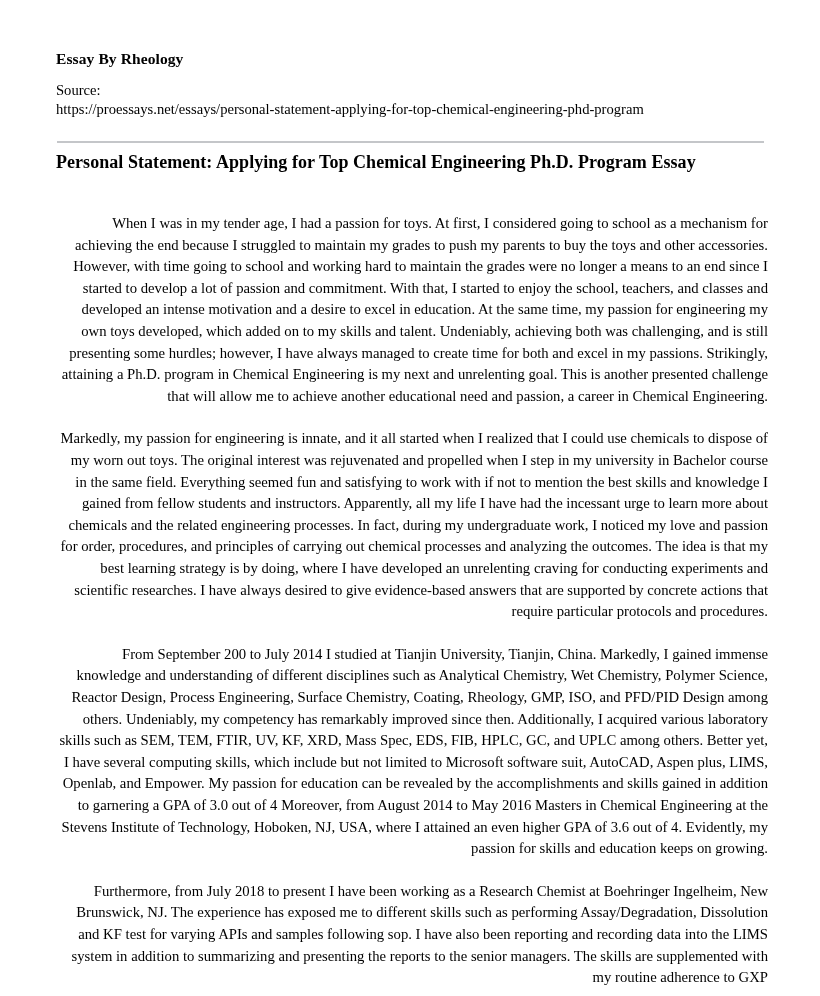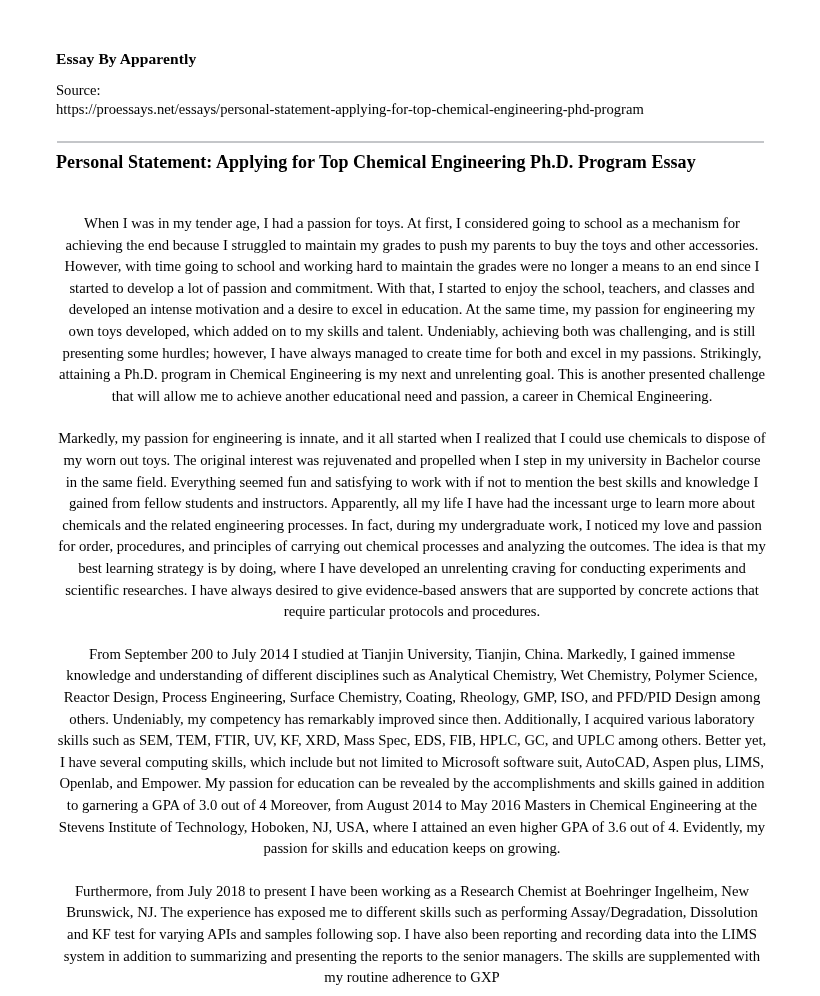--- a/index.html
+++ b/index.html
@@ -54,33 +54,33 @@
     line-height: 1.25;
     letter-spacing: 0.05px;
   }
   .body-copy {
     margin-top: 40px;
   }
   .body-copy p {
     font-size: 14.7px;
     line-height: 21.6px;
     margin: 16px 0 21px 0;
-    text-align: center;
+    text-align: right;
     width: 712px;
   }
   .body-copy p:last-child {
     margin-bottom: 0;
   }
 </style>
 </head>
 <body>
 
 <div class="page">
 
-  <div class="site-title">Essay By Apparently</div>
+  <div class="site-title">Essay By Rheology</div>
 
   <div class="source-block">
     <span class="source-label">Source:</span>
     <span class="source-url">https://proessays.net/essays/personal-statement-applying-for-top-chemical-engineering-phd-program</span>
   </div>
 
   <hr class="divider">
 
   <div class="doc-title">Personal Statement: Applying for Top Chemical Engineering Ph.D. Program Essay</div>
 

